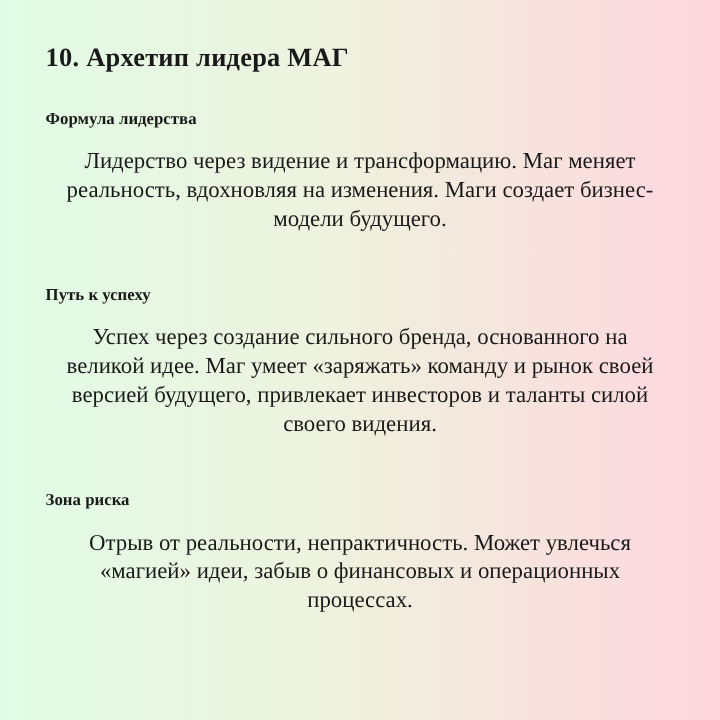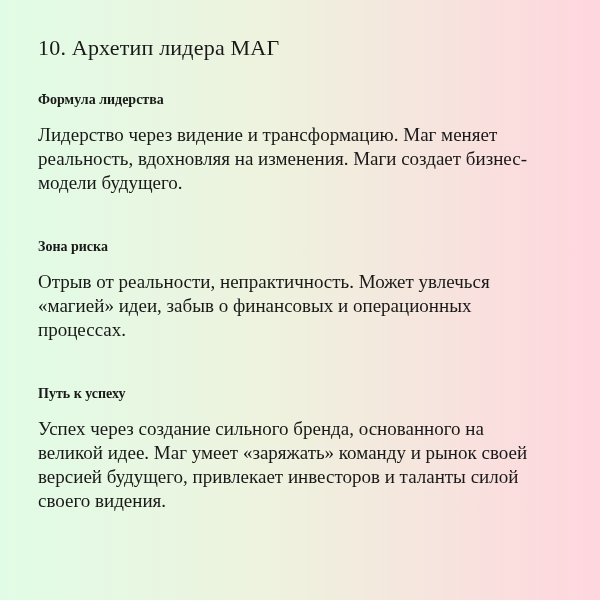--- a/index.html
+++ b/index.html
@@ -17,63 +17,64 @@
     overflow: hidden;
   }
   .slide {
     width: 600px;
     height: 600px;
     padding: 34px 38px;
   }
   .slide-title {
     font-size: 22px;
     line-height: 28px;
-    font-weight: normal;
+    font-weight: bold;
     letter-spacing: 0.2px;
   }
   .section-heading {
     font-size: 14px;
     line-height: 23px;
     font-weight: bold;
     margin-top: 26px;
   }
   .section + .section .section-heading {
     margin-top: 40px;
   }
   .section-body {
     margin-top: 12px;
     font-size: 19px;
     line-height: 24px;
     font-weight: normal;
     white-space: pre-line;
     max-width: 540px;
+    text-align: center;
   }
 </style>
 </head>
 <body>
 
 <div class="slide">
 
   <h1 class="slide-title">10. Архетип лидера МАГ</h1>
 
   <div class="section">
     <h2 class="section-heading">Формула лидерства</h2>
     <p class="section-body">Лидерство через видение и трансформацию. Маг меняет
 реальность, вдохновляя на изменения. Маги создает бизнес-
 модели будущего.</p>
   </div>
 
   <div class="section">
-    <h2 class="section-heading">Зона риска</h2>
-    <p class="section-body">Отрыв от реальности, непрактичность. Может увлечься
-«магией» идеи, забыв о финансовых и операционных
-процессах.</p>
-  </div>
-
-  <div class="section">
     <h2 class="section-heading">Путь к успеху</h2>
     <p class="section-body">Успех через создание сильного бренда, основанного на
 великой идее. Маг умеет «заряжать» команду и рынок своей
 версией будущего, привлекает инвесторов и таланты силой
 своего видения.</p>
   </div>
 
+  <div class="section">
+    <h2 class="section-heading">Зона риска</h2>
+    <p class="section-body">Отрыв от реальности, непрактичность. Может увлечься
+«магией» идеи, забыв о финансовых и операционных
+процессах.</p>
+  </div>
+
 </div>
 
 </body></html>

